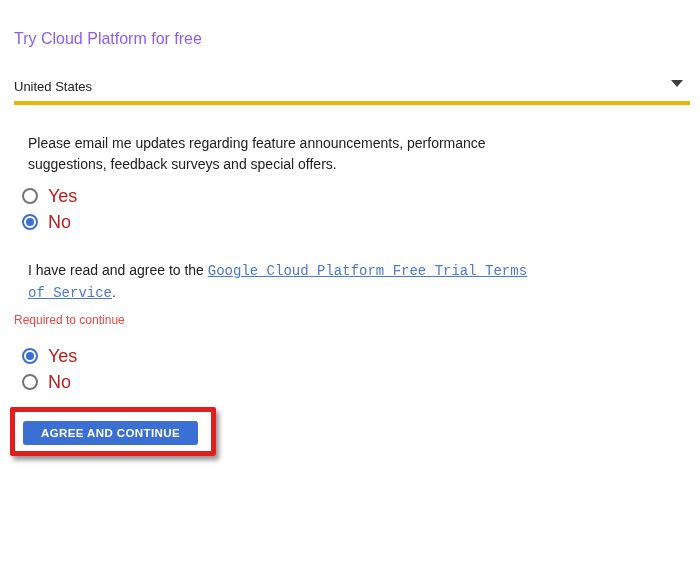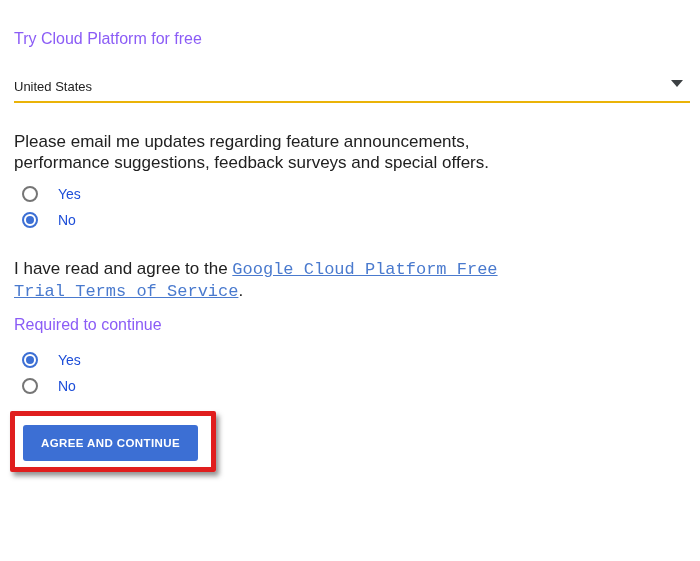--- a/index.html
+++ b/index.html
@@ -27,21 +27,21 @@
     font-weight: 700;
     color: #212121;
     line-height: 15px;
   }
   .country-label { margin-top: 32px; }
 
   .select-row {
     margin-top: 30px;
     width: 676px;
     position: relative;
-    border-bottom: 2px solid #eab308;
+    border-bottom: 4px solid #eab308;
     padding-bottom: 6px;
     cursor: pointer;
   }
   .select-value {
     font-size: 13px;
     line-height: 14px;
     color: #212121;
   }
   .select-arrow {
     position: absolute;
@@ -49,25 +49,26 @@
     top: 3px;
     width: 0; height: 0;
     border-left: 6px solid transparent;
     border-right: 6px solid transparent;
     border-top: 7px solid #3c4043;
   }
 
   .acceptances-label { margin-top: 35px; }
 
   .para {
-    font-size: 17px;
+    font-size: 14px;
     line-height: 21px;
     color: #212121;
     width: 522px;
     margin-top: 28px;
+    margin-left: 14px;
   }
 
   .radio-group { margin-top: 8px; }
   .radio-row {
     display: flex;
     align-items: center;
     height: 26px;
     cursor: pointer;
   }
   .radio-outer {
@@ -82,36 +83,36 @@
   }
   .radio-row.selected .radio-outer { border-color: #3c6fd4; }
   .radio-row.selected .radio-outer::after {
     content: "";
     position: absolute;
     left: 2px; top: 2px; right: 2px; bottom: 2px;
     border-radius: 50%;
     background: #3c6fd4;
   }
   .radio-label {
-    font-size: 14px;
-    color: #1d4ed8;
-    margin-left: 20px;
+    font-size: 18px;
+    color: #b91c1c;
+    margin-left: 10px;
   }
 
   .terms-para { margin-top: 25px; }
   .terms-link {
     color: #4a7ace;
     text-decoration: underline;
     cursor: pointer;
     font-family: Liberation Mono, monospace;
   }
   .required-note {
-    font-size: 16px;
-    color: #8b5cf6;
-    margin-top: 16px;
+    font-size: 12px;
+    color: #ef4444;
+    margin-top: 10px;
     line-height: 13px;
   }
   .terms-radio-group { margin-top: 16px; }
 
   .annotation-box {
     display: inline-block;
     margin-top: 12px;
     margin-left: -4px;
     border: 5px solid #e01e1e;
     border-radius: 2px;
@@ -122,21 +123,21 @@
   .agree-button {
     display: inline-block;
     background: #3c6fd4;
     color: #ffffff;
     font-family: "Liberation Sans", sans-serif;
     font-size: 11.5px;
     font-weight: 700;
     letter-spacing: 0.4px;
     border: none;
     border-radius: 3px;
-    height: 36px;
+    height: 24px;
     padding: 0 18px;
     cursor: pointer;
   }
 </style>
 </head>
 <body>
 
 <div class="page">
 
   <h1 class="page-title">Try Cloud Platform for free</h1>

